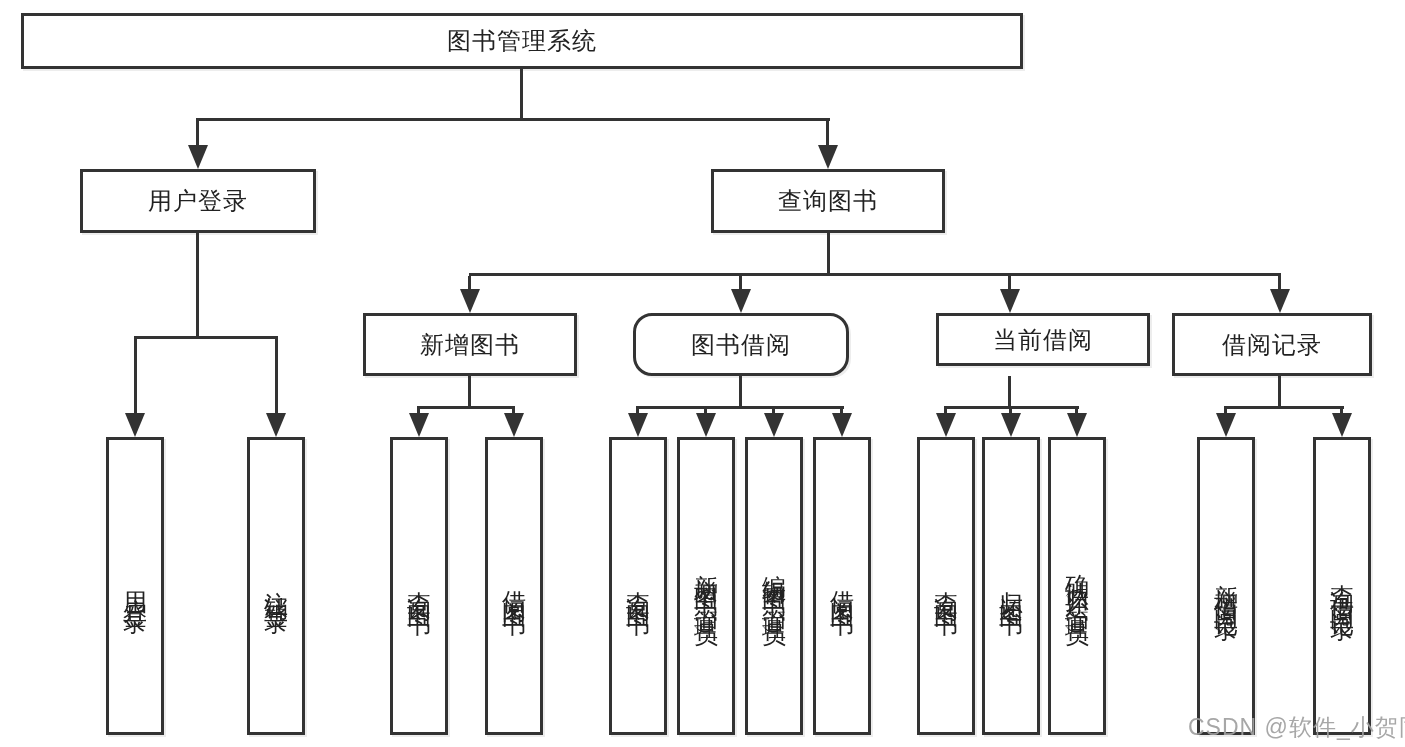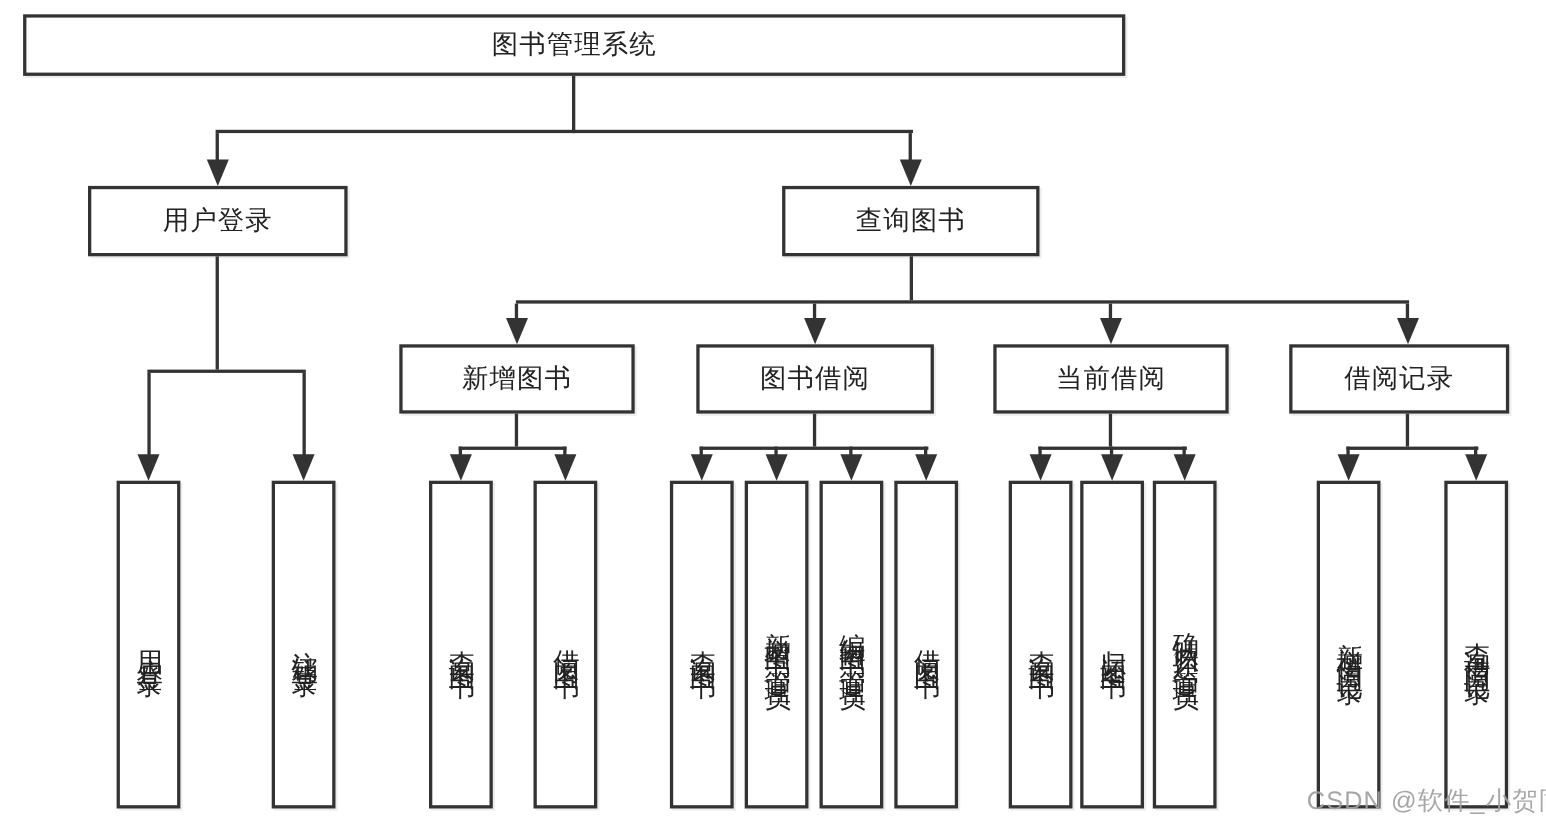--- a/index.html
+++ b/index.html
@@ -62,22 +62,22 @@
     opacity:.92;
     white-space:nowrap;
     z-index:5;
   }
 
   
   #root-box   {left:21px;  top:13px;  width:1002px; height:56px;}
   #l1-login   {left:80px;  top:169px; width:236px;  height:64px;}
   #l1-mgmt    {left:711px; top:169px; width:234px;  height:64px;}
   #l2-newbook {left:363px; top:313px; width:214px;  height:63px;}
-  #l2-borrow  {left:633px; top:313px; width:216px;  height:63px;}
-  #l2-current {left:903px; top:313px; width:214px;  height:63px;}
+  #l2-borrow  {left:633px; top:313px; width:216px;  height:63px;border-radius:19px;}
+  #l2-current {left:936px; top:313px; width:214px;  height:53px;}
   #l2-records {left:1172px;top:313px; width:200px;  height:63px;}
   .leaf{top:437px;width:58px;height:298px;}
   #f1{left:106px;} #f2{left:247px;}
   #f3{left:390px;} #f4{left:485px;}
   #f5{left:609px;} #f6{left:677px;} #f7{left:745px;} #f8{left:813px;}
   #f9{left:917px;} #f10{left:982px;} #f11{left:1048px;}
   #f12{left:1197px;} #f13{left:1313px;}
 </style>
 </head>
 <body>

